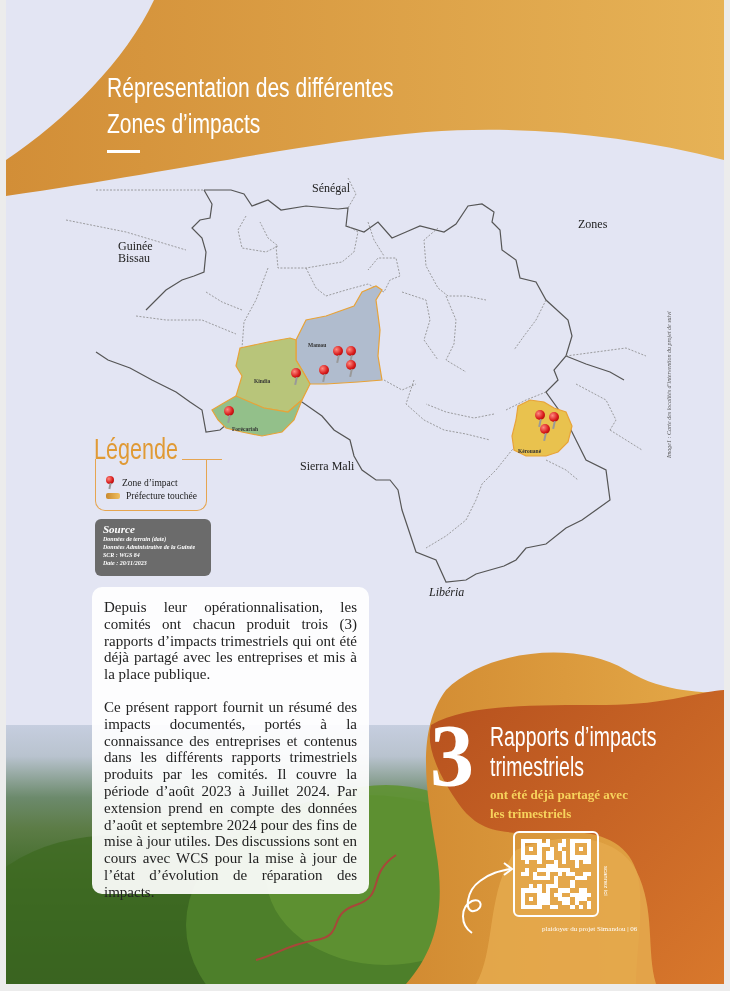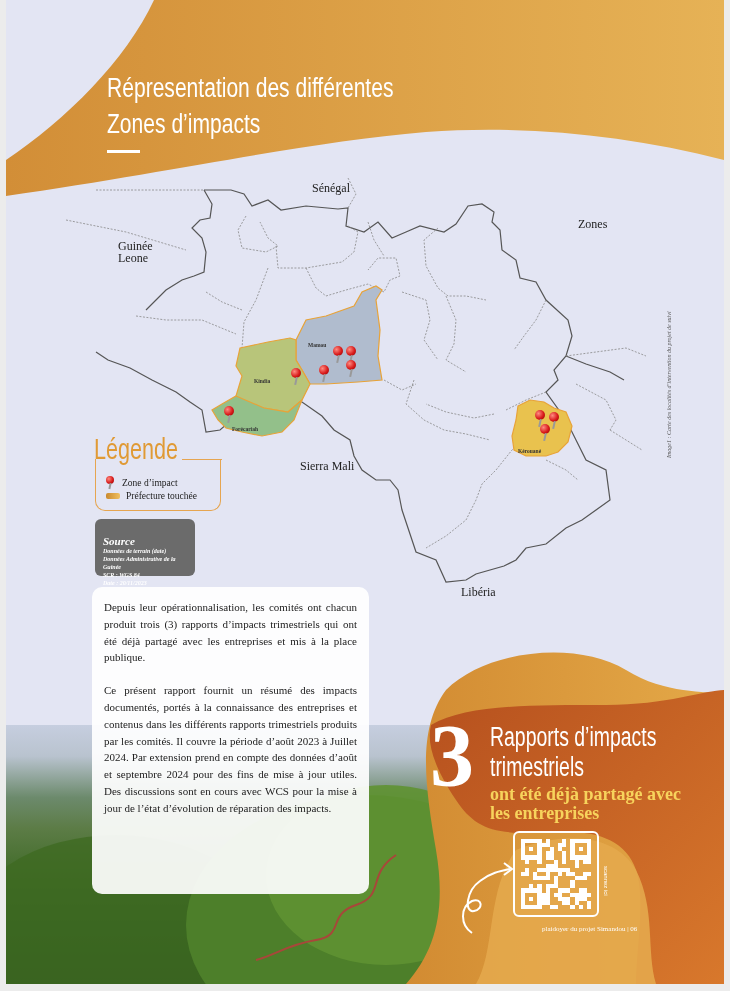--- a/index.html
+++ b/index.html
@@ -38,57 +38,57 @@
     font-family: "Liberation Serif", serif; font-style: italic; font-size: 6px; color: #555;
     white-space: nowrap; top: 458px;
   }
 
   .legend-title {
     position: absolute; left: 88px; top: 432px; color: #e09a35;
     font-family: "Liberation Sans", sans-serif; font-size: 30px;
     transform: scaleX(0.72); transform-origin: left top;
   }
   .legend-box {
-    position: absolute; left: 89px; top: 459px; width: 126px; height: 52px;
+    position: absolute; left: 89px; top: 459px; width: 112px; height: 52px;
     border: 1px solid #e6a550; border-top: none; border-radius: 0 0 10px 10px;
   }
   .legend-box::before { content: ""; position: absolute; left: 86px; top: 0; width: 40px; height: 1px; background: #e6a550; }
   .legend-row { position: absolute; left: 10px; display: flex; align-items: center; gap: 6px; font-family: "Liberation Serif", serif; font-size: 9.5px; color: #222; }
   .legend-swatch { width: 14px; height: 6px; border-radius: 2px; background: linear-gradient(90deg,#c9892e,#f0c060); }
   .source-box {
-    position: absolute; left: 89px; top: 519px; width: 100px; height: 57px; background: #6b6b6b;
-    border-radius: 6px; color: #fff; padding: 16px 8px; font-family: "Liberation Serif", serif; font-style: italic;
+    position: absolute; left: 89px; top: 519px; width: 116px; height: 57px; background: #6b6b6b;
+    border-radius: 6px; color: #fff; padding: 4px 8px; font-family: "Liberation Serif", serif; font-style: italic;
   }
   .source-title { font-size: 11px; font-weight: bold; line-height: 12px; }
   .source-line { font-size: 6px; font-weight: bold; line-height: 8px; }
 
   .photo {
     position: absolute; left: 0; top: 725px; width: 460px; height: 259px;
     background: linear-gradient(180deg, #c6cedf 0%, #b9c3cf 12%, #6c8a6c 28%, #5c7c46 40%, #3e6a26 60%, #2e5a1e 80%, #274a1a 100%);
   }
   .photo .ridge { position: absolute; border-radius: 50%; }
   .text-card {
     position: absolute; left: 86px; top: 587px; width: 277px; height: 307px; background: rgba(255,255,255,0.92);
     border-radius: 10px; padding: 12px 12px 10px 12px;
-    font-family: "Liberation Serif", serif; font-size: 11px; line-height: 16.8px; color: #222; text-align: justify;
+    font-family: "Liberation Serif", serif; font-size: 15px; line-height: 16.8px; color: #222; text-align: justify;
   }
   .text-card p + p { margin-top: 16px; }
 
   .orange-blob { position: absolute; left: 400px; top: 650px; width: 318px; height: 334px; }
   .big-three {
     position: absolute; left: 424px; top: 716px; color: #fff; font-family: "Liberation Serif", serif;
     font-size: 88px; font-weight: bold; line-height: 80px;
   }
   .promo-title {
     position: absolute; left: 484px; top: 722px; color: #fff; font-family: "Liberation Sans", sans-serif;
     font-size: 27px; line-height: 30px; transform: scaleX(0.72); transform-origin: left top; width: 330px;
   }
   .promo-sub {
     position: absolute; left: 484px; top: 785px; color: #f7d35c; font-family: "Liberation Serif", serif;
-    font-size: 18px; font-weight: bold; line-height: 19px; width: 200px;
+    font-size: 13px; font-weight: bold; line-height: 19px; width: 200px;
   }
   .qr-frame {
     position: absolute; left: 507px; top: 831px; width: 86px; height: 86px; border: 2px solid #fff; border-radius: 6px;
     padding: 6px;
   }
   .qr-grid { width: 100%; height: 100%; display: grid; grid-template-columns: repeat(17, 1fr); grid-template-rows: repeat(17, 1fr); }
   .qr-grid span { background: transparent; }
   .qr-grid span.on { background: #fff; }
   .scan-label {
     position: absolute; left: 603px; top: 866px; transform: rotate(90deg); transform-origin: left top;
@@ -156,25 +156,25 @@
 
       <path d="M290,340 L300,320 L320,316 L348,306 L356,292 L370,286 L376,290 L370,300 L374,330 L372,356 L376,380 L352,382 L320,384 L304,384 L296,370 L290,360 Z" fill="#b0bcce" stroke="#e8a338" stroke-width="1.2"></path>
       <path d="M234,348 L262,342 L284,338 L290,340 L290,360 L296,370 L304,384 L296,400 L282,412 L258,408 L238,404 L230,396 L236,376 L230,366 Z" fill="#b8c57a" stroke="#e8a338" stroke-width="1.2"></path>
       <path d="M230,396 L258,408 L282,412 L296,400 L288,420 L276,432 L256,436 L236,432 L220,428 L212,420 L206,410 L216,404 Z" fill="#93c08a" stroke="#e8a338" stroke-width="1.2"></path>
       <path d="M512,406 L524,400 L538,402 L548,408 L560,412 L566,426 L562,442 L552,452 L540,456 L520,456 L508,450 L506,436 L510,420 Z" fill="#e9c24e" stroke="#e8a338" stroke-width="1.2"></path>
     </svg>
 
     <div class="country-label" style="left:306px;top:22px;">Sénégal</div>
     <div class="country-label" style="left:112px;top:80px;">
       <div>Guinée</div>
-      <div>Leone</div>
+      <div>Bissau</div>
     </div>
     <div class="country-label" style="left:572px;top:58px;">Zones</div>
     <div class="country-label" style="left:294px;top:300px;">Sierra Mali</div>
-    <div class="country-label" style="left:455px;top:426px;">Libéria</div>
+    <div class="country-label" style="left:423px;top:426px;font-style:italic;">Libéria</div>
 
     <div class="prefecture-label" style="left:302px;top:182px;">Mamou</div>
     <div class="prefecture-label" style="left:248px;top:218px;">Kindia</div>
     <div class="prefecture-label" style="left:226px;top:266px;">Forécariah</div>
     <div class="prefecture-label" style="left:512px;top:288px;">Kérouané</div>
 
     <div class="pin" style="left:327px;top:186px;">
         <div class="head"></div>
         <div class="needle"></div>
       </div>
@@ -267,21 +267,21 @@
     <path d="M110,200 C160,180 210,185 230,220 C250,260 240,300 250,334 L70,334 C90,300 80,240 110,200 Z" fill="#e4a84c" opacity="0.9"></path>
   </svg>
 
   <div class="big-three">3</div>
   <div class="promo-title">
     <div>Rapports d’impacts</div>
     <div>trimestriels</div>
   </div>
   <div class="promo-sub">
     <div>ont été déjà partagé avec</div>
-    <div>les entreprises</div>
+    <div>les trimestriels</div>
   </div>
 
   <div class="qr-frame">
     <div class="qr-grid" id="qr-grid">
         <span class="on"></span>
         <span class="on"></span>
         <span class="on"></span>
         <span class="on"></span>
         <span class="on"></span>
         <span></span>

